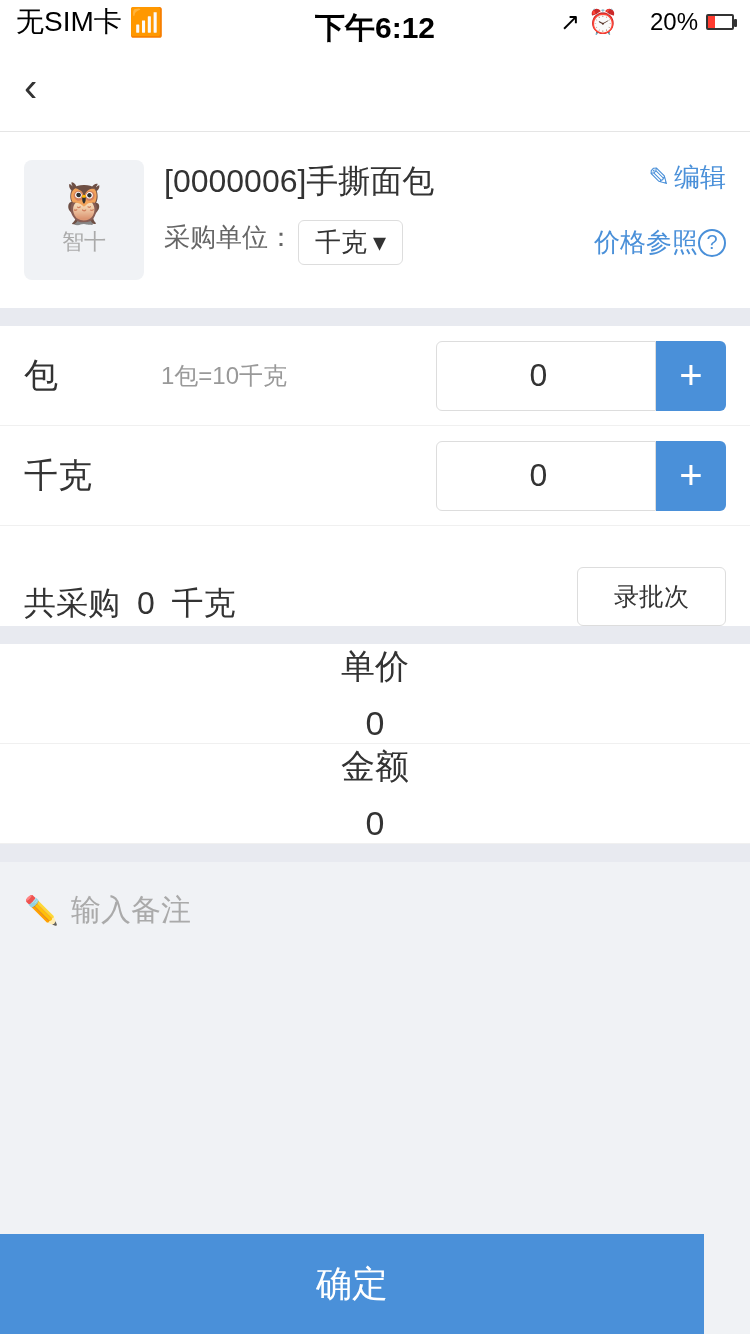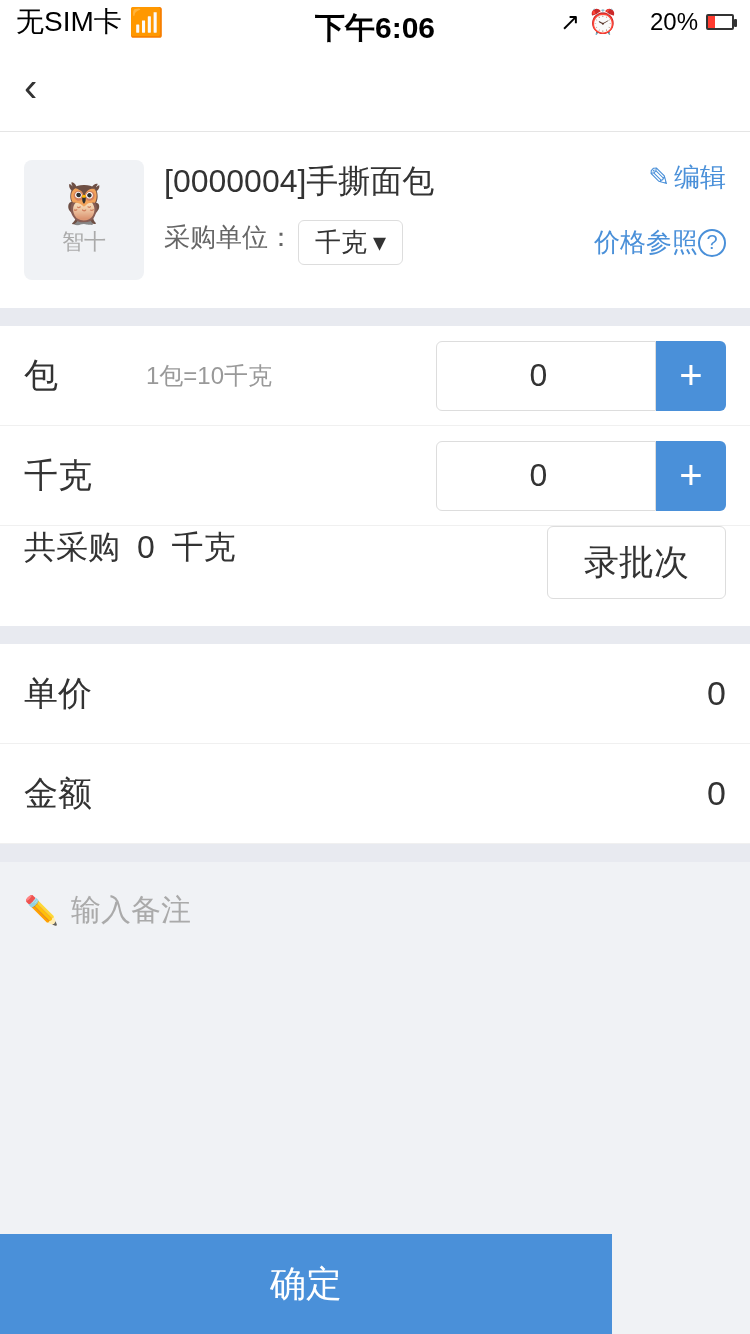--- a/index.html
+++ b/index.html
@@ -173,21 +173,21 @@
       border-bottom: 1px solid #f0f0f0;
     }
     .input-row-label {
       font-size: 34px;
       color: #333;
       min-width: 120px;
     }
     .input-row-sub {
       font-size: 24px;
       color: #999;
-      margin-left: 2px;
+      margin-left: 17px;
       flex: 1;
     }
     .input-row-right {
       display: flex;
       align-items: center;
       gap: 0;
       margin-left: auto;
     }
     .number-input {
       width: 220px;
@@ -210,52 +210,53 @@
       font-size: 40px;
       display: flex;
       align-items: center;
       justify-content: center;
       cursor: pointer;
     }
 
     
     .summary-row {
       display: flex;
-      align-items: flex-start;
+      align-items: flex-end;
       justify-content: space-between;
       padding: 0 24px;
       height: 100px;
       background: #fff;
     }
     .summary-text {
       font-size: 32px;
       color: #333;
     }
     .record-btn {
       border: 1px solid #ddd;
       border-radius: 6px;
       padding: 12px 36px;
-      font-size: 35px;
+      font-size: 25px;
       color: #333;
       background: #fff;
       cursor: pointer;
     }
 
     
     .info-section {
       background: #fff;
       margin-top: 0;
     }
     .info-row {
       display: flex;
       align-items: center;
       justify-content: space-between;
       padding: 0 24px;
       height: 100px;
       border-bottom: 1px solid #f0f0f0;
+      flex-direction: column;
     }
     .info-label {
       font-size: 34px;
       color: #333;
     }
     .info-value {
       font-size: 34px;
       color: #333;
     }
 
@@ -275,21 +276,21 @@
     .note-placeholder {
       font-size: 30px;
       color: #aaa;
     }
 
     
     .bottom-btn {
       position: fixed;
       bottom: 0;
       left: 0;
-      width: 612px;
+      width: 704px;
       height: 100px;
       background: #4a90d9;
       display: flex;
       align-items: center;
       justify-content: center;
       cursor: pointer;
       border: none;
     }
     .bottom-btn-label {
       font-size: 36px;
@@ -302,21 +303,21 @@
     }
   </style>
 </head>
 <body>
 
 <div class="status-bar">
   <div class="status-left">
     <span>无SIM卡</span>
     <span>📶</span>
   </div>
-  <div class="status-center">下午6:06</div>
+  <div class="status-center">下午6:12</div>
   <div class="status-right">
     <span>↗</span>
     <span>⏰</span>
     <span class="battery-text">20%</span>
     <span style="display:inline-block;width:28px;height:16px;border:2px solid #333;border-radius:2px;position:relative;">
       <span style="display:block;background:#ff3b30;width:30%;height:100%;"></span>
       <span style="position:absolute;right:-5px;top:3px;width:3px;height:8px;background:#333;border-radius:1px;"></span>
     </span>
   </div>
 </div>
@@ -329,21 +330,21 @@
 
   <div class="product-card">
     <div class="product-image">
       <div>
         <div class="product-image-logo">🦉</div>
         <div class="product-logo-text">智十</div>
       </div>
     </div>
     <div class="product-info">
       <div class="product-header">
-        <span class="product-name">[0000004]手撕面包</span>
+        <span class="product-name">[0000006]手撕面包</span>
         <span class="edit-link">
           <span>✎</span>
           <span>编辑</span>
         </span>
       </div>
       <div class="product-unit-row">
         <div style="display:flex;gap:4px;">
           <span class="unit-label">采购单位：</span>
           <div class="unit-select">
             <span>千克</span>

